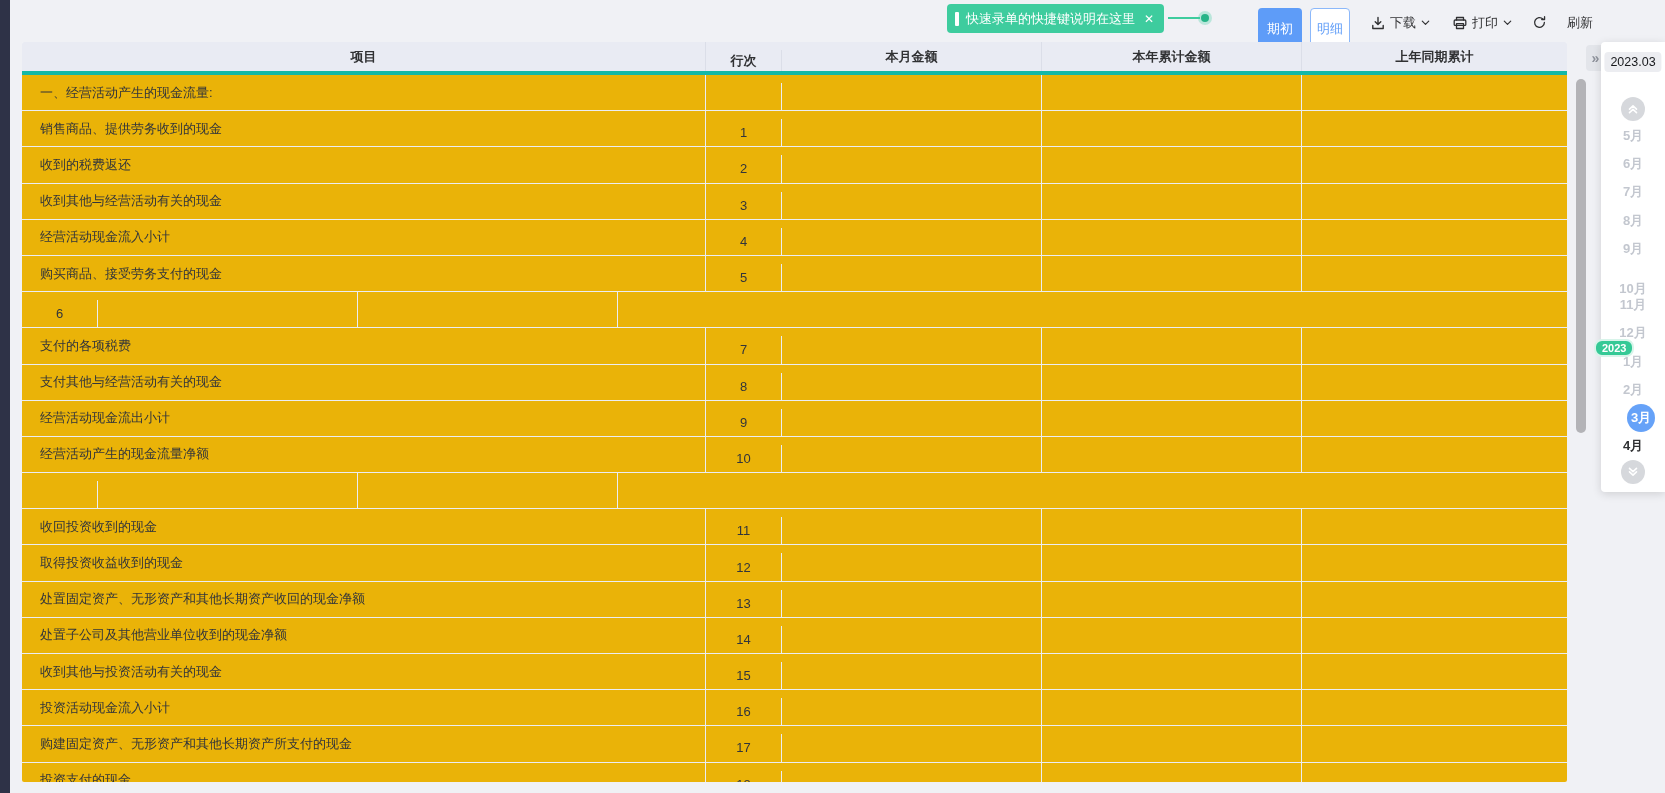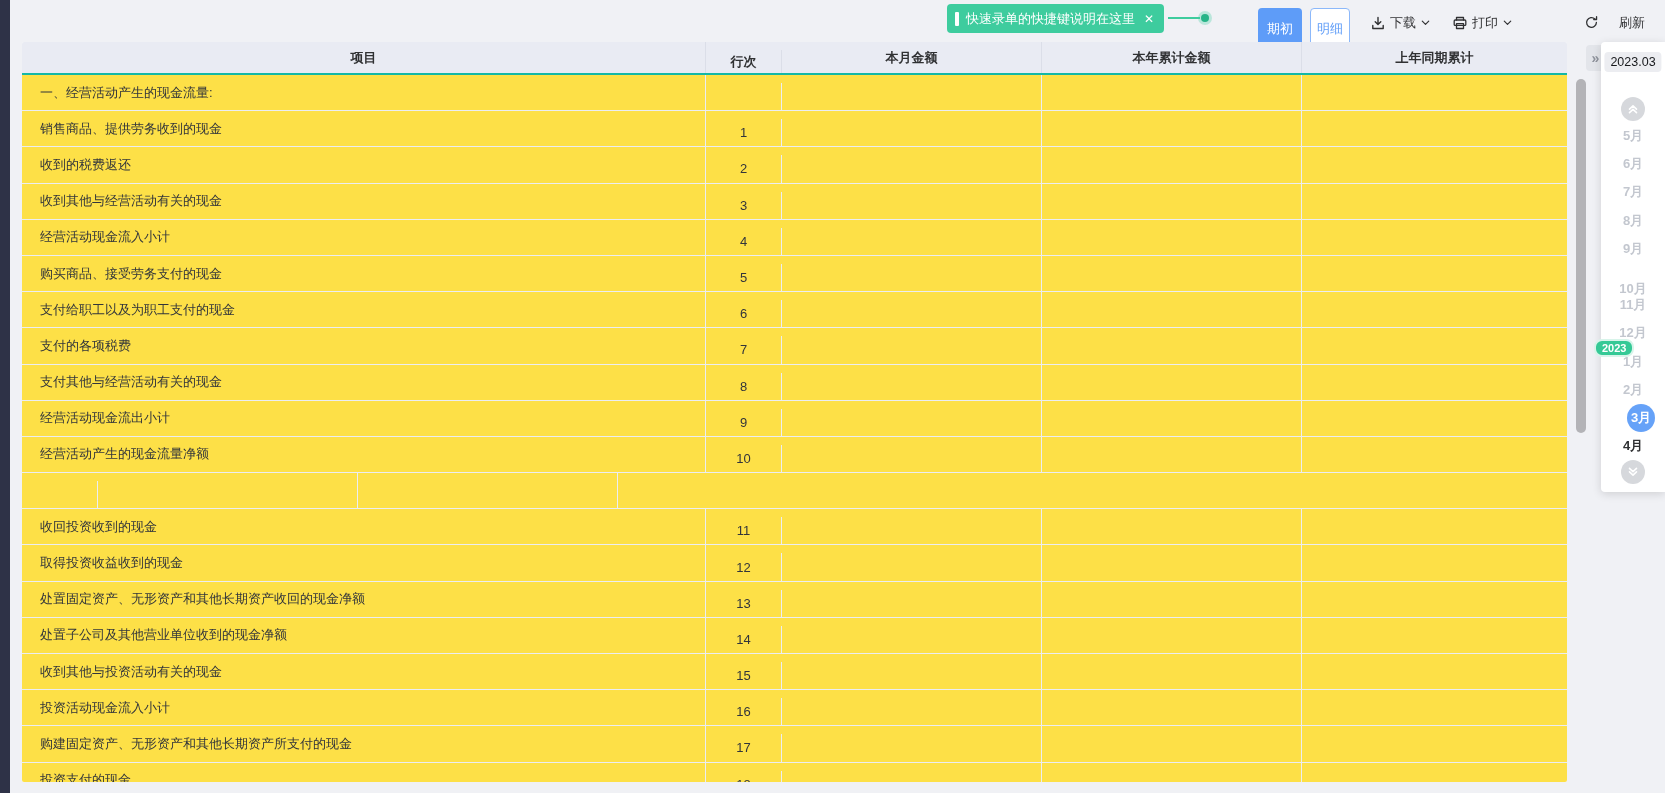--- a/index.html
+++ b/index.html
@@ -24,31 +24,31 @@
                background:rgba(62,204,158,.30); display:flex; align-items:center; justify-content:center; }
   .conn-dot i { width:8px; height:8px; border-radius:50%; background:#27b488; display:block; }
 
   .btn { position:absolute; top:8px; height:42px; border-radius:4px; font-size:13px;
          display:flex; align-items:center; justify-content:center; cursor:pointer; }
   .btn-primary { left:1258px; width:44px; background:#5e9cf8; color:#fff; }
   .btn-plain   { left:1310px; width:40px; background:#fff; color:#5e9cf8; border:1px solid #8cb8fa; }
 
   .tool-group { position:absolute; top:8px; height:29px; display:flex; align-items:center; gap:4px;
                 font-size:13px; color:#303133; cursor:pointer; }
-  .tg-download { left:1370px; } .tg-print { left:1452px; } .tg-refresh { left:1584px;gap:20px; }
+  .tg-download { left:1370px; } .tg-print { left:1452px; } .tg-refresh { left:1532px;gap:20px; }
   .tool-group svg { display:block; }
 
   
   .table-wrap { position:absolute; left:22px; top:42px; width:1545px; height:740px;
                 background:#fff; border-radius:2px; overflow:hidden; }
-  .thead { display:flex; height:33px; background:#e9ebf3; border-bottom:2px solid #14b8a6; }
+  .thead { display:flex; height:33px; background:#e9ebf3; border-bottom:4px solid #14b8a6; }
   .thead .th { display:flex; align-items:center; justify-content:center;
                font-size:13px; font-weight:bold; color:#303133; border-right:1px solid #dbdee8; }
   .thead .th:last-child { border-right:none; }
-  .trow { display:flex; height:36.2px; border-bottom:1px solid #ebedf2; background:#fde047; }
+  .trow { display:flex; height:36.2px; border-bottom:1px solid #ebedf2; background:#eab308; }
   .trow .td { border-right:1px solid #ebedf2; display:flex; align-items:center; font-size:13px; color:#32353b; }
   .trow .td:last-child { border-right:none; }
   .c-item { width:684px; padding-left:18px; }
   .c-line { width:76px;  justify-content:center;margin-top:8px; }
   .c-m1, .c-m2 { width:260px; }
   .c-m3 { flex:1; }
   .th.c-item { padding-left:0; }
 
   
   .vscroll { position:absolute; left:1576px; top:79px; width:10px; height:354px;
@@ -174,21 +174,20 @@
         <div class="td c-m3"></div>
       </div>
       <div class="trow">
         <div class="td c-item">购买商品、接受劳务支付的现金</div>
         <div class="td c-line">5</div>
         <div class="td c-m1"></div>
         <div class="td c-m2"></div>
         <div class="td c-m3"></div>
       </div>
       <div class="trow">
-        <div class="td c-item">支付给职工以及为职工支付的现金</div>
         <div class="td c-line">6</div>
         <div class="td c-m1"></div>
         <div class="td c-m2"></div>
         <div class="td c-m3"></div>
       </div>
       <div class="trow">
         <div class="td c-item">支付的各项税费</div>
         <div class="td c-line">7</div>
         <div class="td c-m1"></div>
         <div class="td c-m2"></div>

